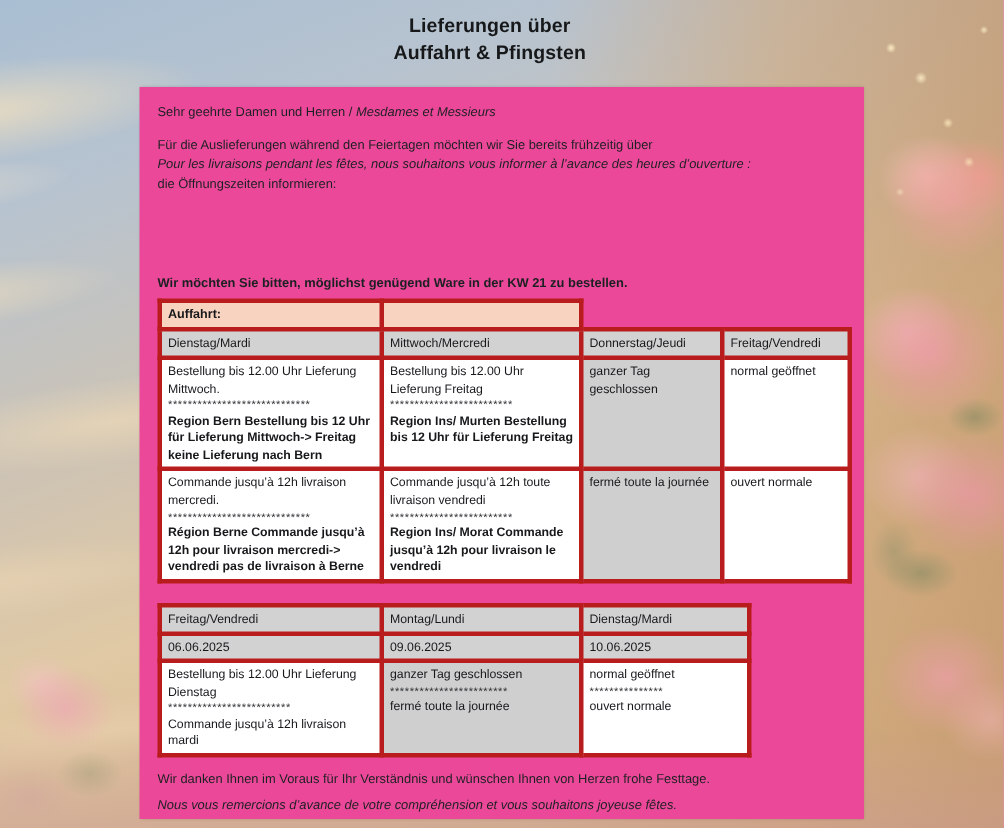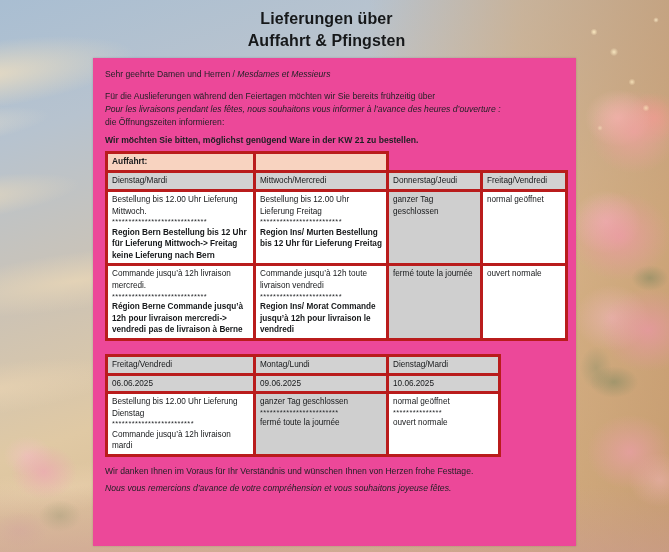--- a/index.html
+++ b/index.html
@@ -62,37 +62,37 @@
       radial-gradient(ellipse 40px 26px at 20px 530px, rgba(214,168,162,.45), rgba(214,168,162,0) 72%);
   }
   .bottomhaze{
     background:linear-gradient(to top, rgba(203,154,150,.45) 0%, rgba(203,154,150,0) 12%);
   }
 
   
   #title{
     position:absolute;left:0;right:16px;top:8px;z-index:3;
     text-align:center;
-    font-size:16px;font-weight:bold;color:#16181a;
+    font-size:13px;font-weight:bold;color:#16181a;
     line-height:1.38;
     letter-spacing:.1px;
   }
 
   
   #card{
     position:absolute;left:93px;top:58px;width:483px;height:488px;
     background:#ec4899;z-index:2;
     box-shadow:0 0 2px rgba(0,0,0,.18);
     padding:0;
     box-sizing:border-box;
   }
   .inner{padding:10px 12px 0 12px;}
   .p{font-size:8.6px;color:#1d2023;line-height:1.5;margin:0;}
   .it{font-style:italic;}
-  .bd{font-weight:bold;}
+  .bd{font-weight:bold;margin-top:48px;}
   .gap{height:9px;}
   .gap-s{height:5px;}
 
   
   table{border-collapse:collapse;table-layout:fixed;}
   .tbl{margin:0;}
   .tbl td{
     border:3px solid #b91c1c;
     font-size:8.2px;
     color:#16181a;

